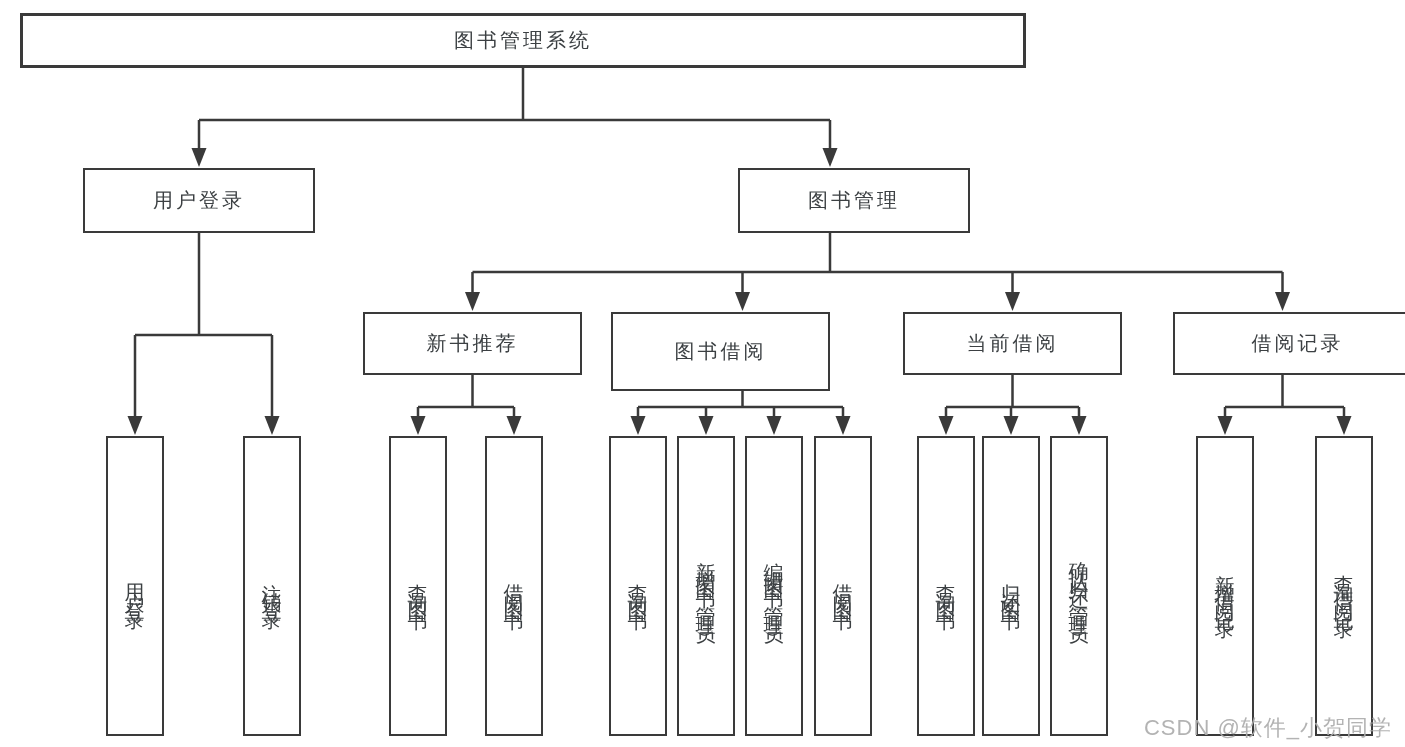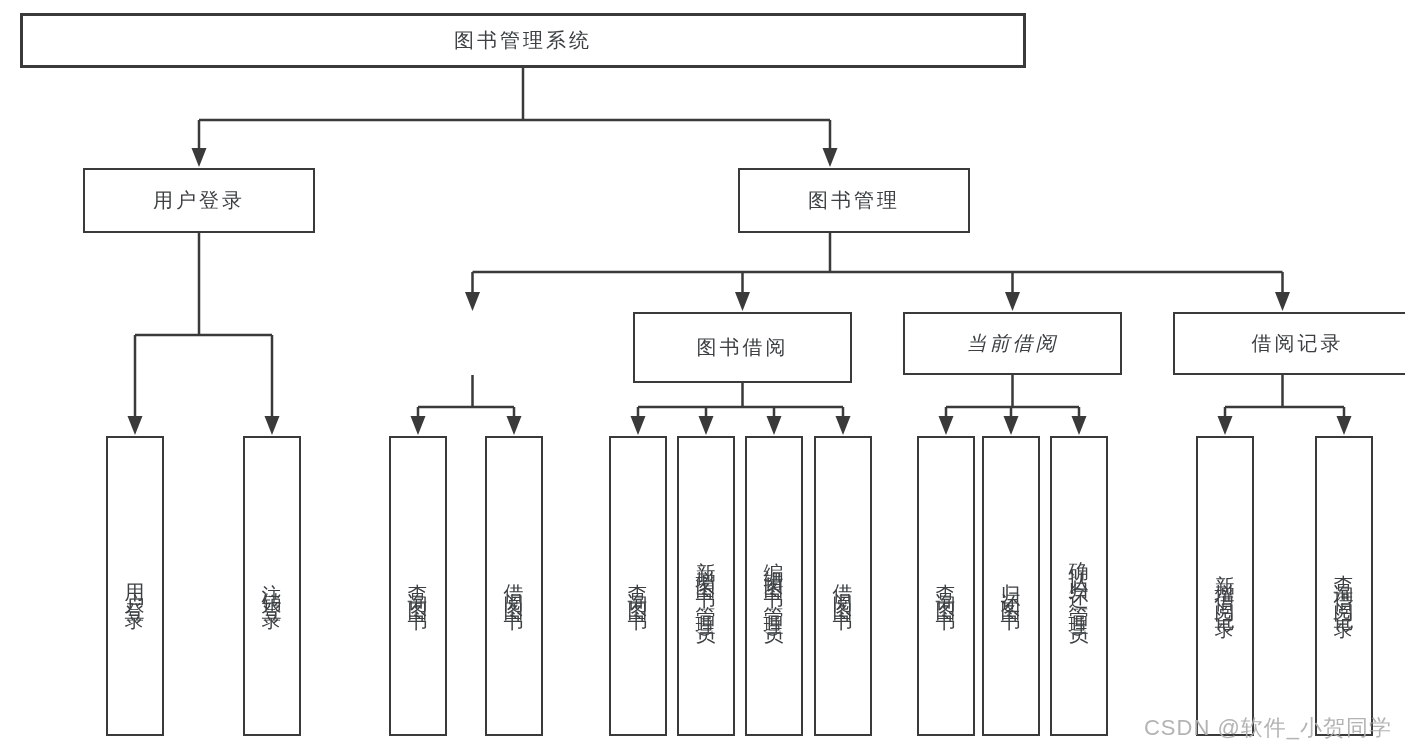--- a/index.html
+++ b/index.html
@@ -97,22 +97,23 @@
       <use href="#arr" transform="translate(1225,435)"></use>
       <use href="#arr" transform="translate(1344,435)"></use>
     </g>
   </svg>
 
   <div class="node h root" style="left:20px; top:13px; width:1006px; height:55px;">图书管理系统</div>
 
   <div class="node h" style="left:83px; top:168px; width:232px; height:65px;">用户登录</div>
   <div class="node h" style="left:714px; top:168px; width:232px; height:65px;margin-left:24px;">图书管理</div>
 
-  <div class="node h" style="left:633px; top:312px; width:219px; height:71px;text-align:right;">图书借阅</div>
-  <div class="node h" style="left:903px; top:312px; width:219px; height:63px;font-style:italic;">当前借阅</div>
+  <div class="node h" style="left:363px; top:312px; width:219px; height:63px;">新书推荐</div>
+  <div class="node h" style="left:611px; top:312px; width:219px; height:79px;text-align:right;">图书借阅</div>
+  <div class="node h" style="left:903px; top:312px; width:219px; height:63px;">当前借阅</div>
   <div class="node h" style="left:1173px; top:312px; width:249px; height:63px;">借阅记录</div>
 
   <div class="node v" style="left:106px; top:436px; width:58px; height:300px;">用户登录</div>
   <div class="node v" style="left:243px; top:436px; width:58px; height:300px;">注销登录</div>
 
   <div class="node v" style="left:389px; top:436px; width:58px; height:300px;">查询图书</div>
   <div class="node v" style="left:485px; top:436px; width:58px; height:300px;">借阅图书</div>
 
   <div class="node v" style="left:609px; top:436px; width:58px; height:300px;">查询图书</div>
   <div class="node v" style="left:677px; top:436px; width:58px; height:300px;">新增图书（管理员）</div>

